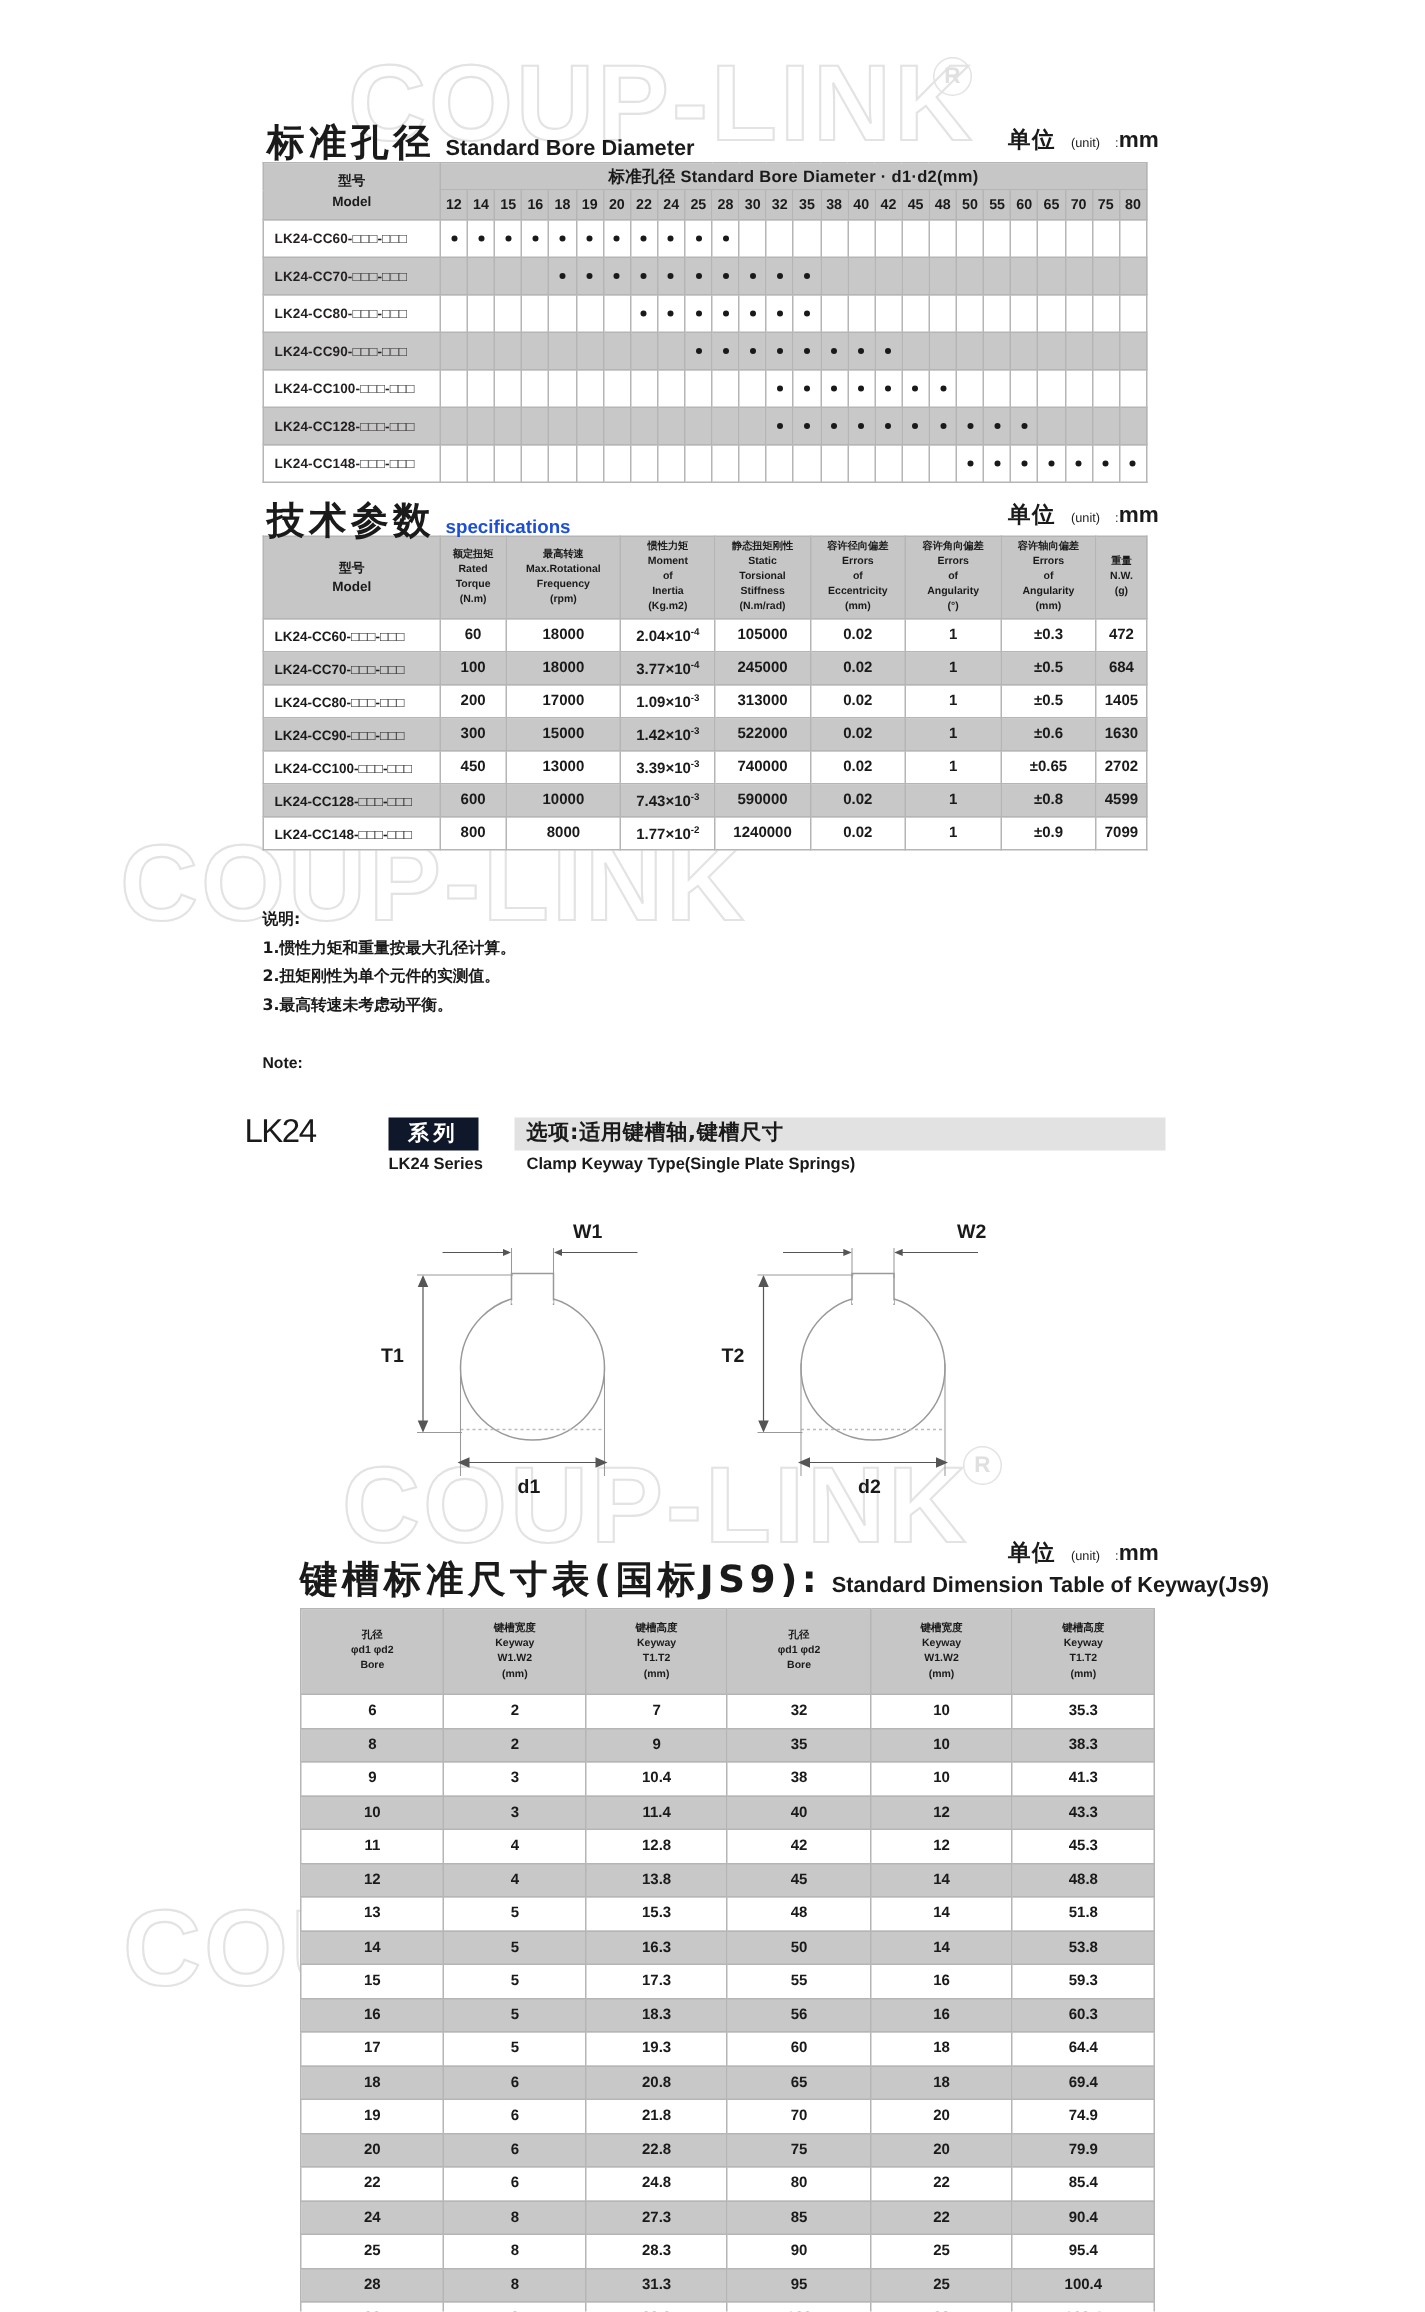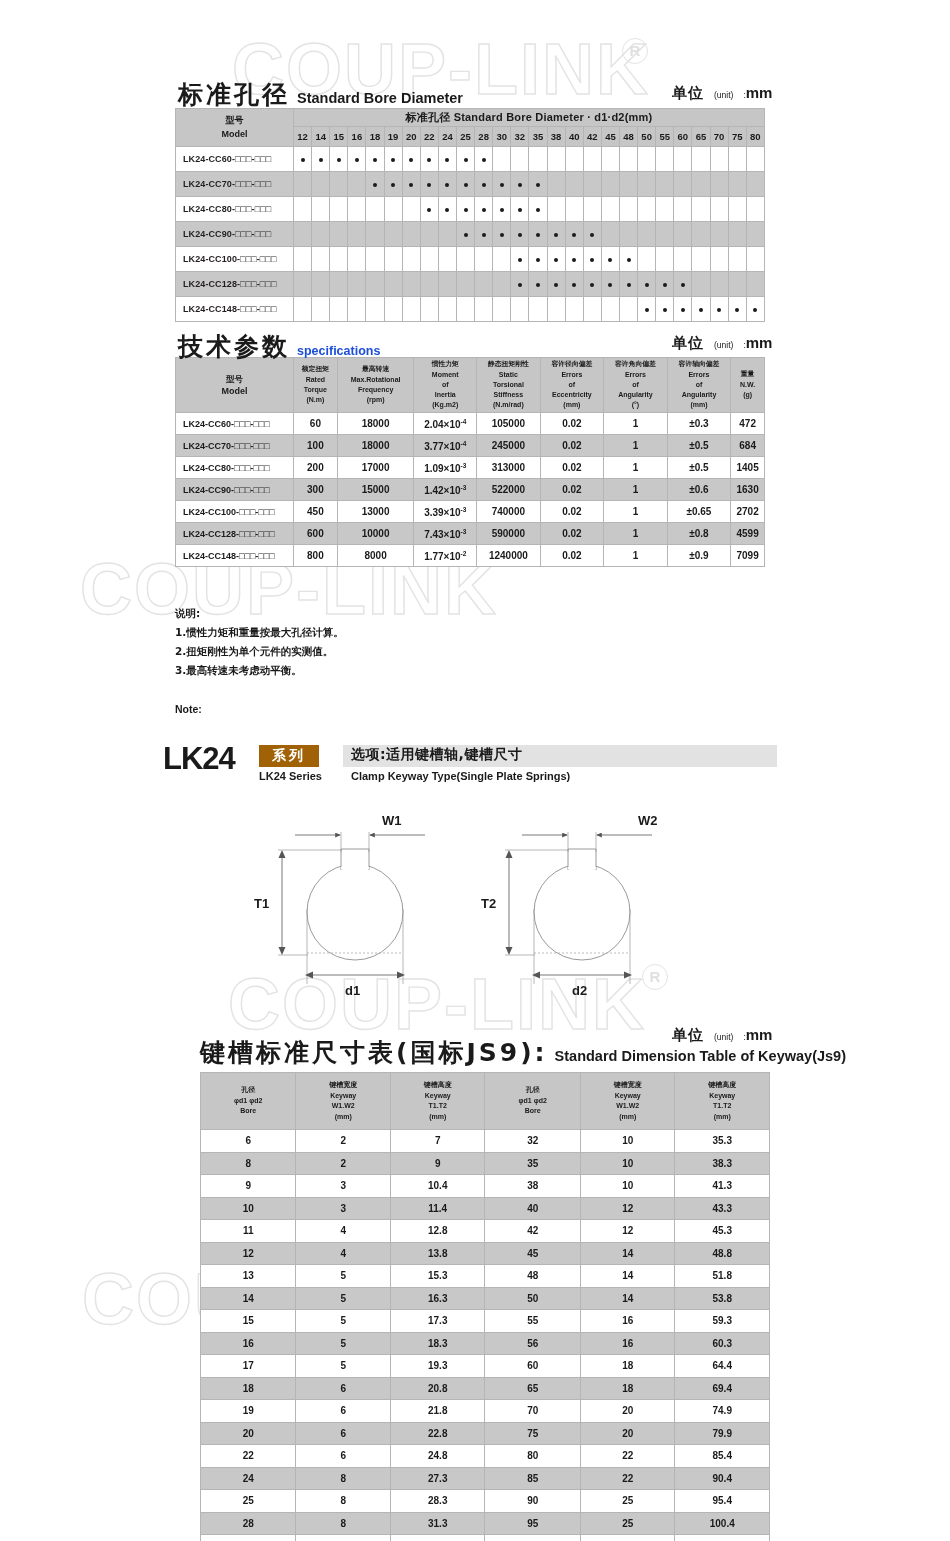--- a/index.html
+++ b/index.html
@@ -134,25 +134,25 @@
   .notes .en-head { font-size: 10.5px; font-weight: 700; line-height: 19px; }
   .notes .en-line { font-size: 9.5px; font-weight: 700; line-height: 19px; }
 
   
   #series-banner { position: absolute; left: 163px; top: 745px; width: 614px; height: 42px; z-index: 3; }
   #series-banner .bar {
     position: absolute; left: 180px; top: 0; right: 0; height: 22px; background: #e2e2e2;
   }
   #series-banner .lk {
     position: absolute; left: 0; top: -4px;
-    font-size: 31px; font-weight: 700; letter-spacing: -1px; color:#1a1a1a;
+    font-size: 22px; font-weight: 400; letter-spacing: -1px; color:#1a1a1a;
   }
   #series-banner .badge {
     position: absolute; left: 96px; top: 0px; width: 60px; height: 22px;
-    background: #a16207; color: #fff; font-size: 14px; font-weight: 700;
+    background: #0f172a; color: #fff; font-size: 14px; font-weight: 700;
     display: flex; align-items: center; justify-content: center; letter-spacing: 3px;
     font-family: "DejaVu Sans", "Liberation Sans", sans-serif;
   }
   #series-banner .badge-sub {
     position: absolute; left: 96px; top: 25px; font-size: 11px; font-weight: 700; color:#1a1a1a;text-align:right;
   }
   #series-banner .opt-cn {
     position: absolute; left: 188px; top: 1px; font-size: 14px; font-weight: 700; color:#1a1a1a;
     font-family: "DejaVu Sans", "Liberation Sans", sans-serif; letter-spacing: .5px;
   }

